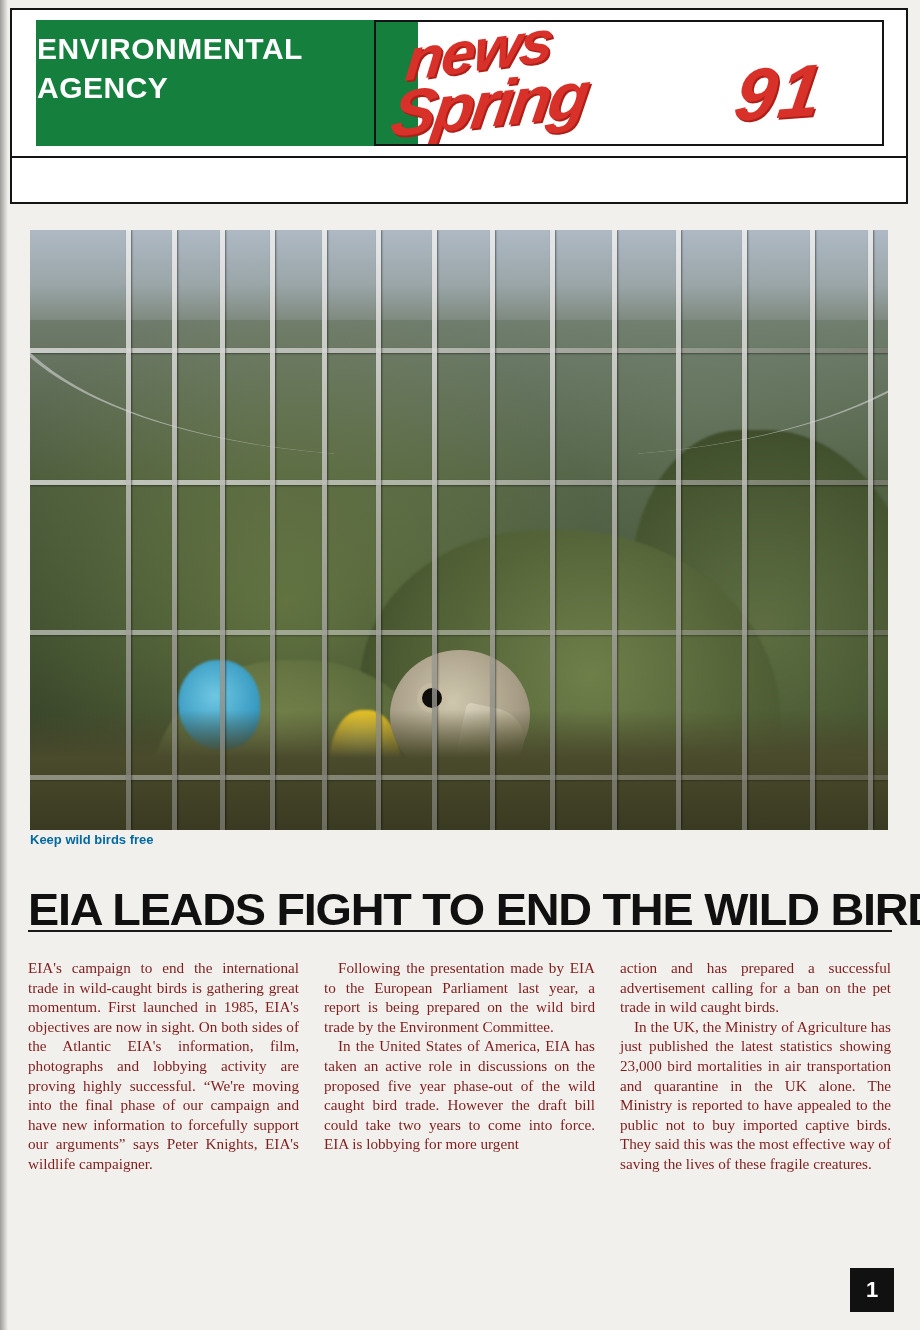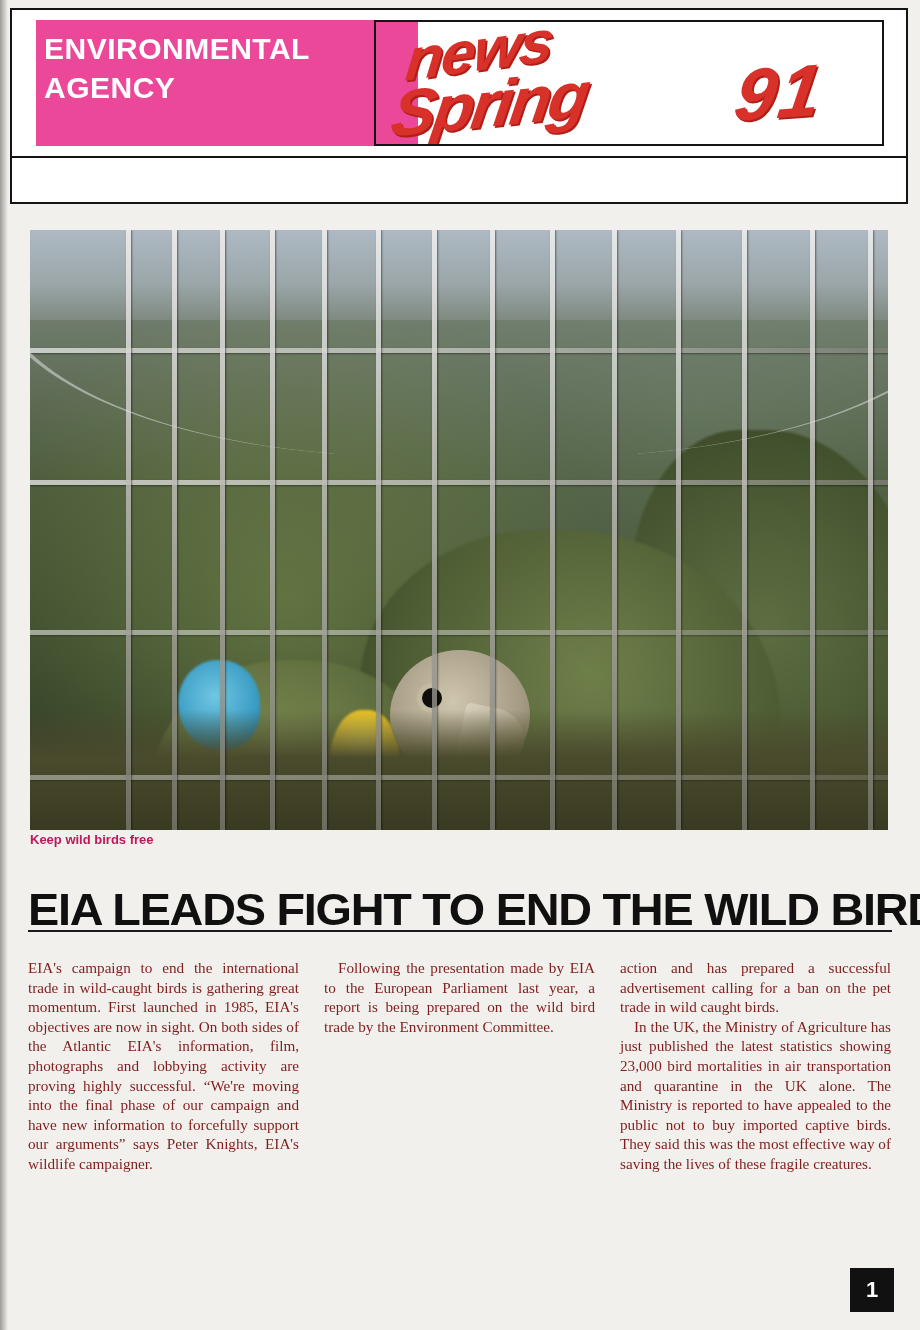--- a/index.html
+++ b/index.html
@@ -32,23 +32,23 @@
     left: 0; top: 0;
     width: 100%;
     height: 146px;
   }
   .logo-block {
     position: absolute;
     left: 24px;
     top: 10px;
     width: 382px;
     height: 126px;
-    background: #ec4899;
+    background: #15803d;
     color: #ffffff;
-    padding: 9px 0 0 8px;
+    padding: 9px 0 0 1px;
     box-sizing: border-box;
   }
   .logo-line {
     font-family: "Liberation Sans", sans-serif;
     font-weight: bold;
     font-size: 30px;
     line-height: 39px;
     letter-spacing: 0.5px;
     text-transform: uppercase;
   }
@@ -234,21 +234,21 @@
     border-bottom: none;
   }
   .caption-bar {
     position: absolute;
     left: 30px;
     top: 832px;
     width: 858px;
     font-family: "Liberation Sans", sans-serif;
     font-weight: bold;
     font-size: 13px;
-    color: #be185d;
+    color: #0369a1;
   }
 
   
   .headline {
     position: absolute;
     left: 28px;
     top: 855px;
     width: 866px;
     font-family: "Liberation Sans", sans-serif;
     font-weight: bold;
@@ -386,20 +386,21 @@
   <div class="head-rule"></div>
 
   <div class="columns">
 
     <div class="col">
       <p class="first">EIA's campaign to end the international trade in wild-caught birds is gathering great momentum. First launched in 1985, EIA's objectives are now in sight. On both sides of the Atlantic EIA's information, film, photographs and lobbying activity are proving highly successful. “We're moving into the final phase of our campaign and have new information to forcefully support our arguments” says Peter Knights, EIA's wildlife campaigner.</p>
     </div>
 
     <div class="col">
       <p>Following the presentation made by EIA to the European Parliament last year, a report is being prepared on the wild bird trade by the Environment Committee.</p>
+      <p>In the United States of America, EIA has taken an active role in discussions on the proposed five year phase-out of the wild caught bird trade. However the draft bill could take two years to come into force. EIA is lobbying for more urgent</p>
     </div>
 
     <div class="col">
       <p class="first">action and has prepared a successful advertisement calling for a ban on the pet trade in wild caught birds.</p>
       <p>In the UK, the Ministry of Agriculture has just published the latest statistics showing 23,000 bird mortalities in air transportation and quarantine in the UK alone. The Ministry is reported to have appealed to the public not to buy imported captive birds. They said this was the most effective way of saving the lives of these fragile creatures.</p>
     </div>
 
   </div>
 
   <div class="page-num">1</div>

